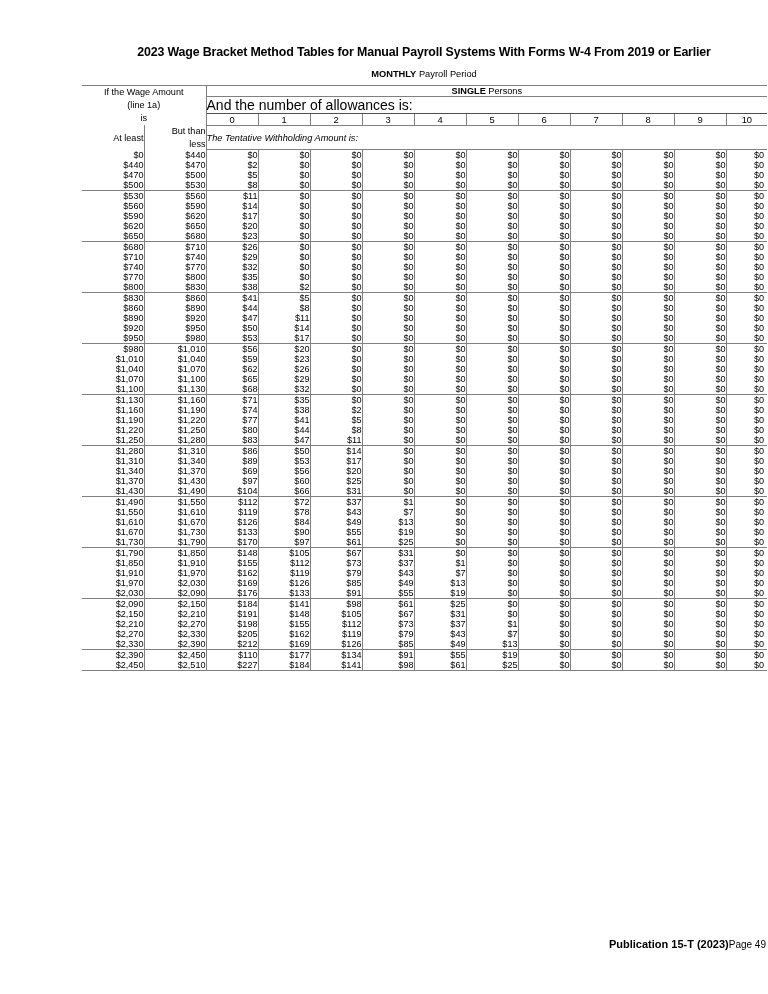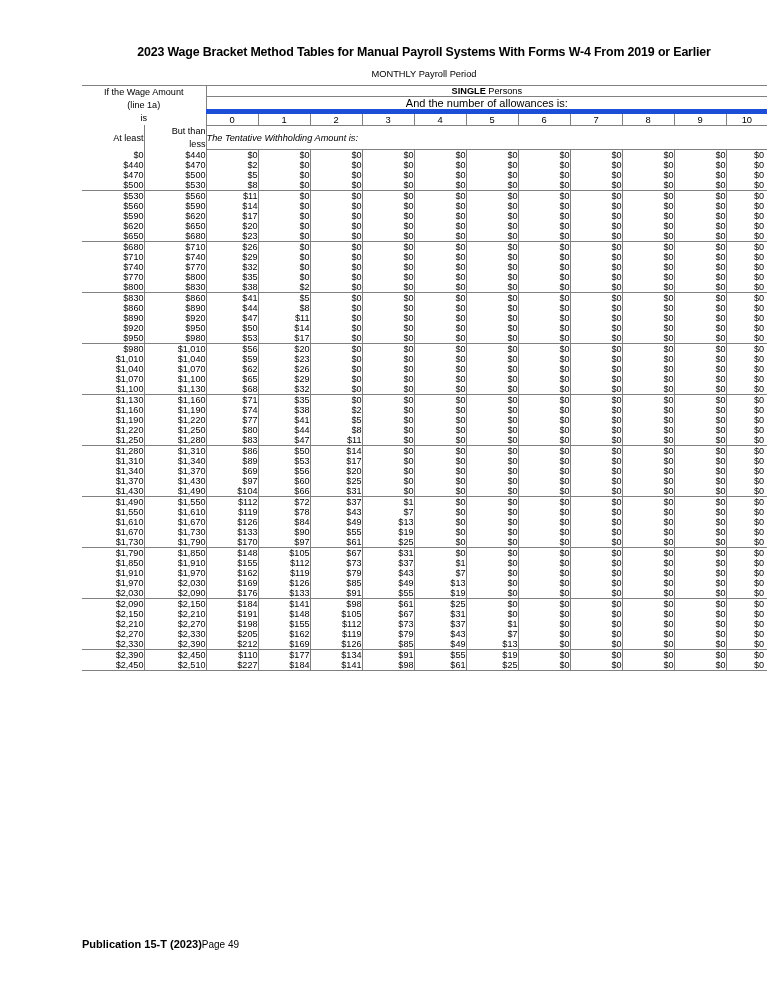--- a/index.html
+++ b/index.html
@@ -33,21 +33,21 @@
     line-height: 1.2;
     white-space: nowrap;
   }
   .subtitle {
     text-align: center;
     font-size: 9.3px;
     margin: 0;
     padding-top: 9px;
     padding-bottom: 6px;
   }
-  .subtitle .bold { font-weight: normal; }
+  .subtitle .bold { font-weight: bold; }
 
   table.wtable {
     border-collapse: collapse;
     width: 684px;
     table-layout: fixed;
     font-size: 9.1px;
   }
   table.wtable td, table.wtable th {
     padding: 0;
     margin: 0;
@@ -70,23 +70,23 @@
   .hdr-single {
     text-align: center;
     font-size: 9.2px;
     border-top: 1px solid #808080;
     border-bottom: 1px solid #808080;
     padding: 3px 0 3px 0;
   }
   .hdr-single b { font-weight: bold; }
 
   .hdr-allow {
-    text-align: center;
-    font-size: 11px;
-    border-bottom: 5px solid #1d4ed8;
+    text-align: left;
+    font-size: 14px;
+    border-bottom: 1px solid #1d4ed8;
     padding: 4px 0 4px 0;
   }
 
   .hdr-atleast {
     text-align: right;
     font-size: 9.1px;
     padding: 0 7px 3px 0;
     vertical-align: bottom;
     border-right: 1px solid #808080;
   }
@@ -138,21 +138,21 @@
   }
   td.amt.last { border-right: none; padding-right: 3px; }
   .tbl-bottom-row td { border-bottom: 1px solid #808080; }
 
   .footer {
     position: absolute;
     left: 42px;
     right: 42px;
     top: 938px;
     display: flex;
-    justify-content: flex-start;
+    justify-content: flex-end;
     align-items: baseline;
   }
   .footer-left {
     font-size: 11px;
     font-weight: bold;
   }
   .footer-right {
     font-size: 10px;
   }
 </style>

